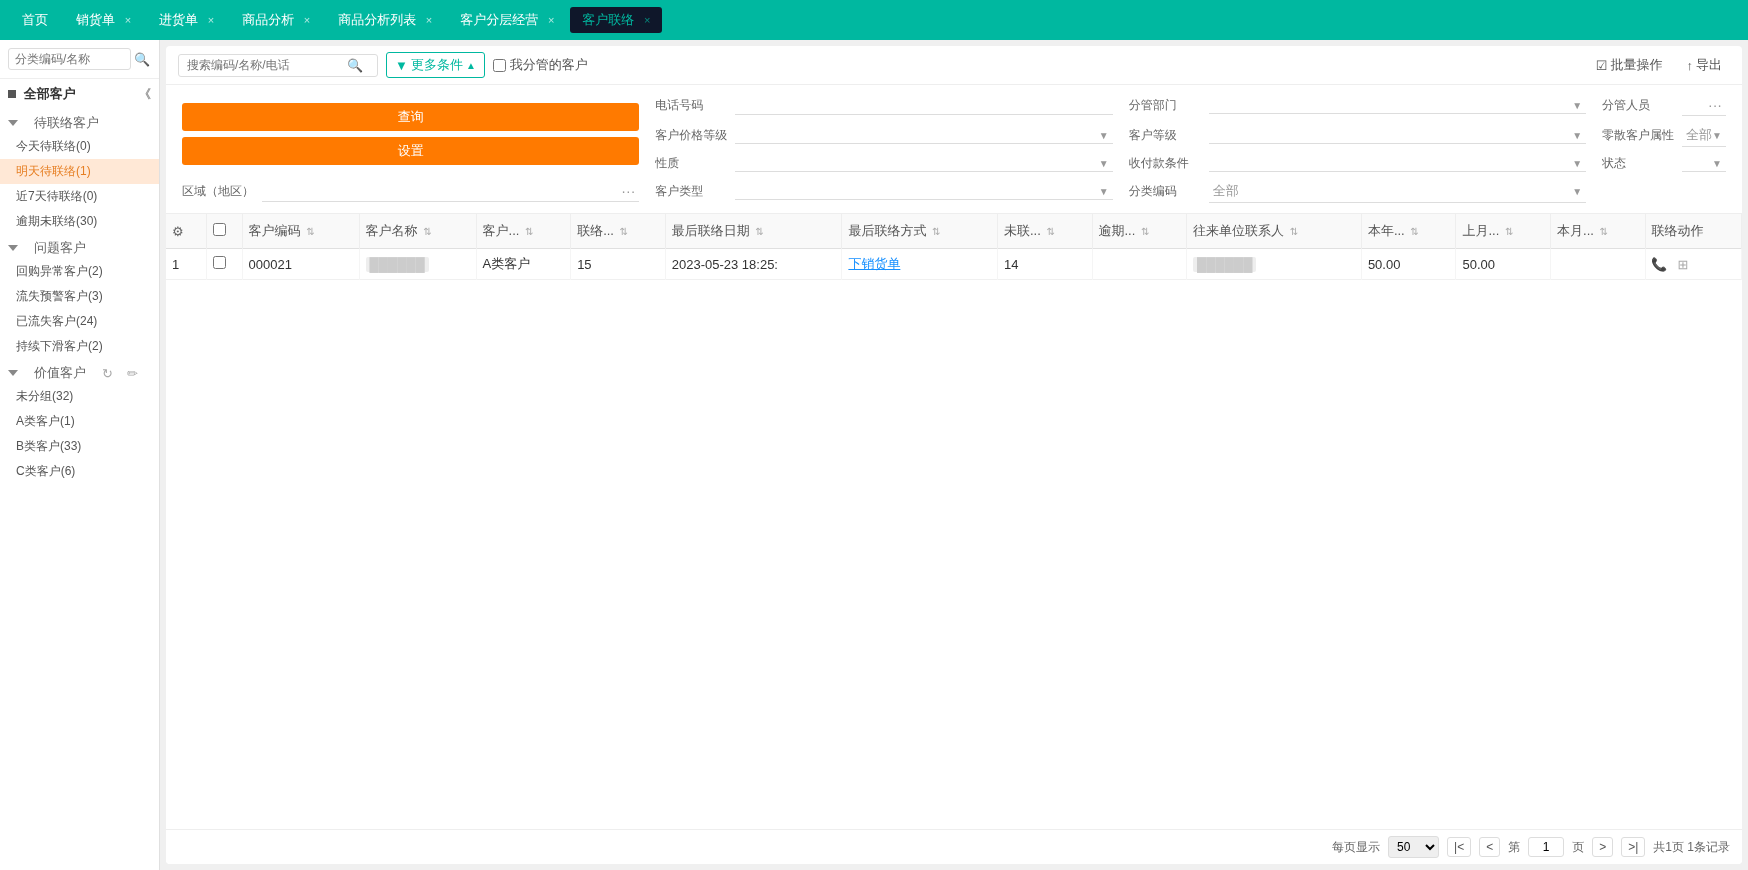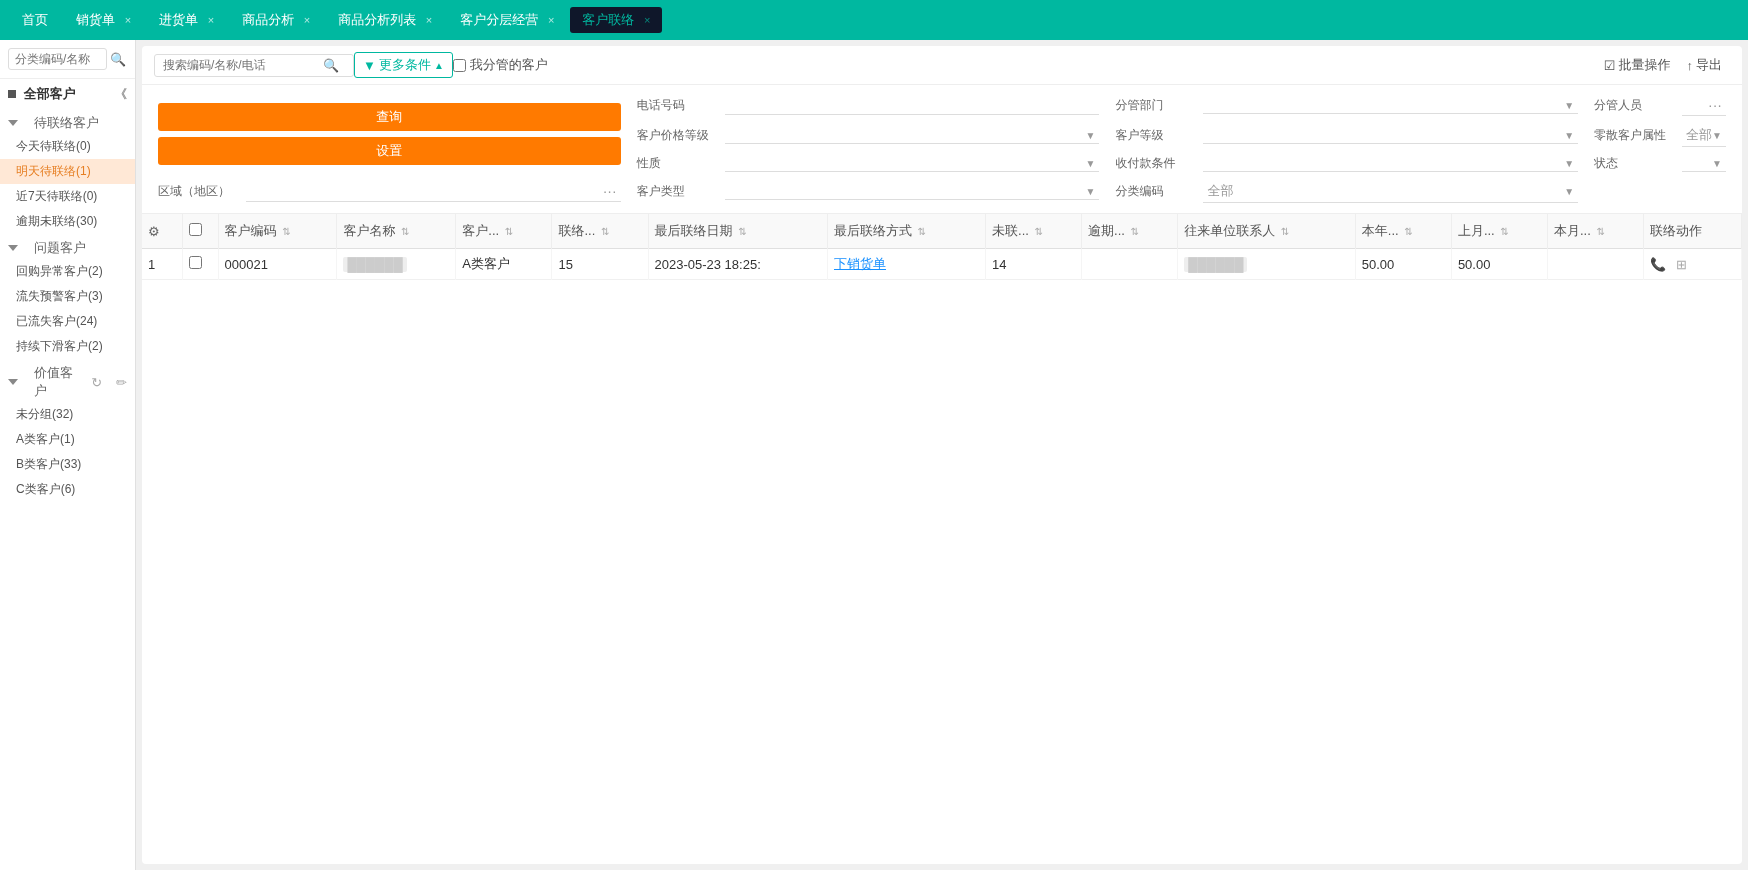--- a/index.html
+++ b/index.html
@@ -27,21 +27,21 @@
 
     
     .main-layout {
       display: flex;
       height: calc(100vh - 40px);
       background: #f0f0f0;
     }
 
     
     .sidebar {
-      width: 136px;
+      width: 160px;
       background: #fff;
       border-right: 1px solid #e0e0e0;
       overflow-y: auto;
       flex-shrink: 0;
     }
     .sidebar-search {
       display: flex;
       align-items: center;
       padding: 8px 8px;
       border-bottom: 1px solid #eee;
@@ -99,20 +99,21 @@
       margin: 6px;
       border-radius: 4px;
     }
 
     
     .filter-bar {
       display: flex;
       align-items: center;
       padding: 6px 12px;
       border-bottom: 1px solid #eee;
+      gap: 8px;
     }
     .filter-search-box {
       display: flex;
       align-items: center;
       border: 1px solid #ddd;
       border-radius: 3px;
       padding: 3px 8px;
       min-width: 200px;
     }
     .filter-search-box input {
@@ -147,21 +148,21 @@
       align-items: center;
       gap: 3px;
       font-size: 12px;
       color: #555;
       cursor: pointer;
       padding: 3px 8px;
     }
     .filter-row {
       display: flex;
       align-items: center;
-      gap: 8px;
+      gap: 0;
     }
     .filter-label {
       font-size: 12px;
       color: #666;
       white-space: nowrap;
       min-width: 80px;
     }
     .filter-input {
       flex: 1;
       border: none;
@@ -571,14 +572,29 @@
             <td></td>
             <td>
               <span style="color:#aaa;cursor:pointer;margin-right:6px;">📞</span>
               <span style="color:#aaa;cursor:pointer;">⊞</span>
             </td>
           </tr>
         </tbody>
       </table>
     </div>
 
+    <div class="table-footer">
+      <span class="footer-label">每页显示</span>
+      <select class="footer-select">
+        <option>50</option>
+        <option>100</option>
+      </select>
+      <button class="page-btn">|&lt;</button>
+      <button class="page-btn">&lt;</button>
+      <span class="footer-label">第</span>
+      <input class="page-input" type="text" value="1" style="">
+      <span class="footer-label">页</span>
+      <button class="page-btn">&gt;</button>
+      <button class="page-btn">&gt;|</button>
+      <span class="footer-label">共1页 1条记录</span>
+    </div>
   </div>
 </div>
 
 </body></html>

